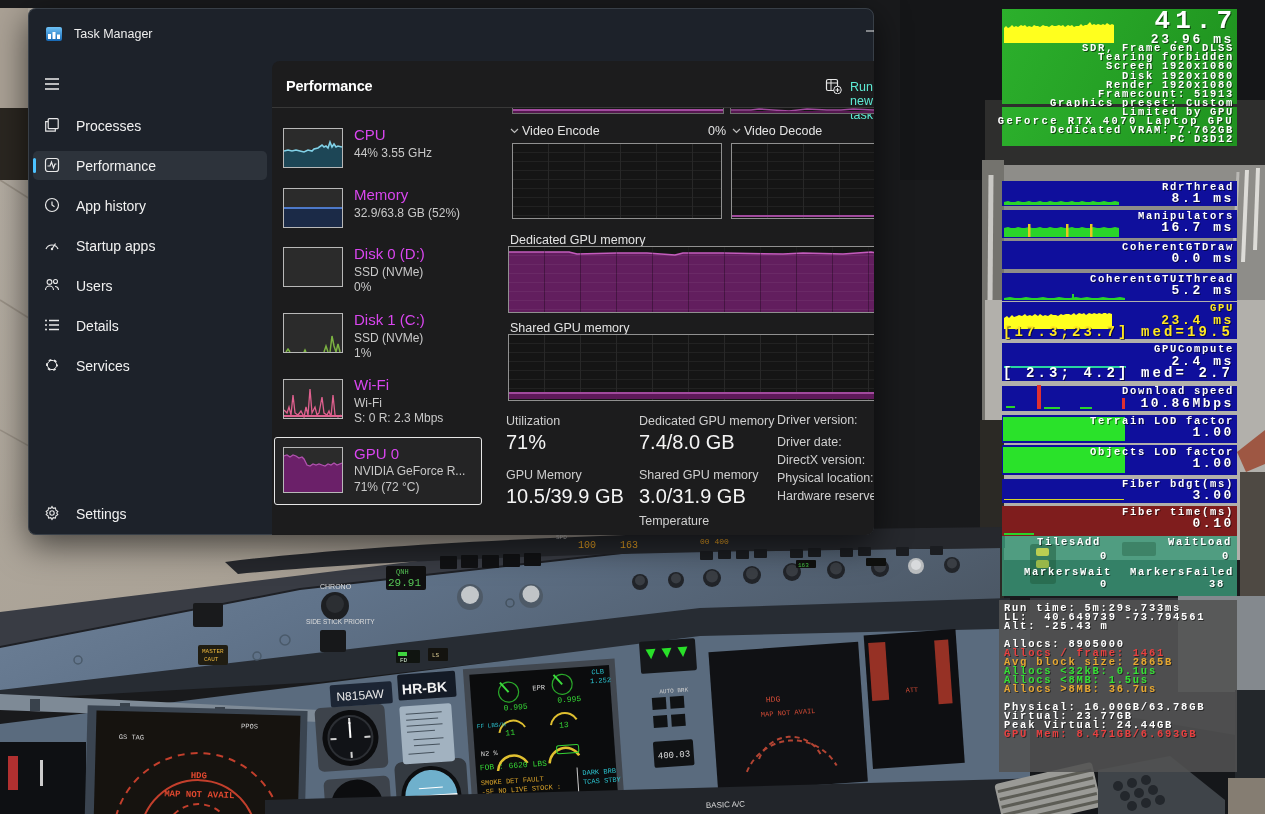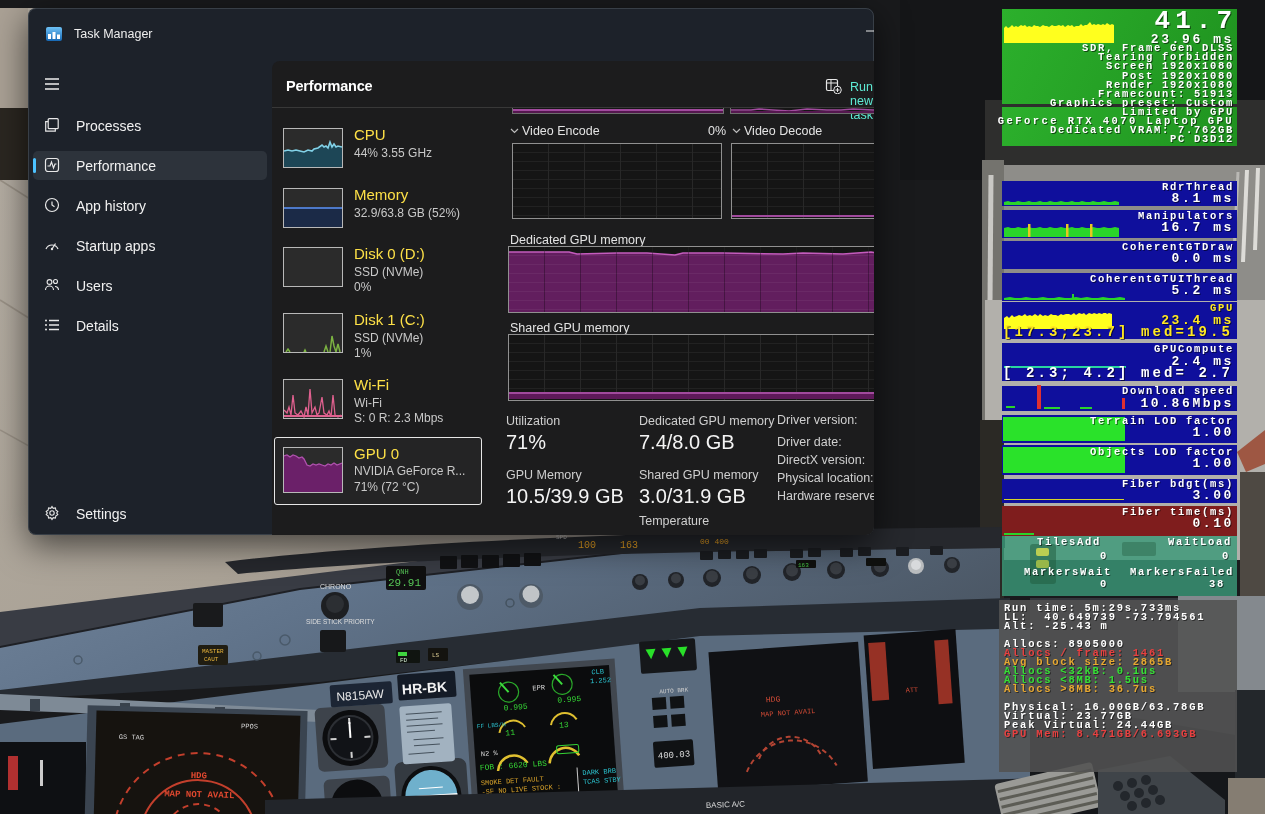--- a/index.html
+++ b/index.html
@@ -6,21 +6,21 @@
   #stage{position:relative;width:1265px;height:814px;overflow:hidden;}
   .abs{position:absolute;}
   
   #win{position:absolute;left:28px;top:8px;width:846px;height:527px;background:#1d222a;border-radius:8px;box-shadow:0 10px 34px rgba(0,0,0,.6);overflow:hidden;outline:1px solid rgba(140,150,160,.25);outline-offset:-1px;}
   #main{position:absolute;left:244px;top:53px;right:0;bottom:0;background:#1c1c1d;border-top-left-radius:8px;overflow:hidden;}
   .navitem{position:absolute;left:5px;width:234px;height:36px;color:#f1f1f1;font-size:14px;}
   .navitem .ic{position:absolute;left:11px;top:10px;width:16px;height:16px;}
   .navitem .tx{position:absolute;left:43px;top:11px;}
   .tmtext{color:#eee;}
   .minict{position:absolute;left:11px;width:60px;height:40px;background:#2b2b2b;border:1px solid #b8b8b8;box-sizing:border-box;}
-  .tileT{position:absolute;left:82px;color:#fde047;font-size:15px;white-space:nowrap;}
+  .tileT{position:absolute;left:82px;color:#d946ef;font-size:15px;white-space:nowrap;}
   .tileS{position:absolute;left:82px;color:#c9c9c9;font-size:12px;white-space:nowrap;}
   .chh{position:absolute;color:#e3e3e3;font-size:12.5px;white-space:nowrap;}
   .glabel{color:#cfcfcf;font-size:12.5px;position:absolute;white-space:nowrap;}
   .gbig{color:#f4f4f4;font-size:20px;position:absolute;white-space:nowrap;}
   .chart{position:absolute;background:#151515;border:1px solid #909090;box-sizing:border-box;}
   .grid2{position:absolute;inset:0;background-image:repeating-linear-gradient(to right,transparent 0 35px,rgba(0,0,0,.30) 35px 36px),repeating-linear-gradient(to bottom,transparent 0 8px,rgba(255,255,255,.05) 8px 9px);}
   .grid{position:absolute;inset:0;
      background-image:repeating-linear-gradient(to right,transparent 0 35px,#282828 35px 36px),repeating-linear-gradient(to bottom,transparent 0 8px,#222 8px 9px);}
   
   .ovbox{position:absolute;left:1002px;width:235px;font-family:"Liberation Mono",monospace;font-weight:bold;color:#fff;}
@@ -386,20 +386,27 @@
   </div>
   <div class="navitem" style="top:299px">
         <span class="tx">Details</span>
     <svg class="ic" viewBox="0 0 16 16">
           <path d="M5 3.5h10 M5 8h10 M5 12.5h10" stroke="#e8e8e8" stroke-width="1.3"></path>
           <circle cx="2" cy="3.5" r="1" fill="#e8e8e8"></circle>
           <circle cx="2" cy="8" r="1" fill="#e8e8e8"></circle>
           <circle cx="2" cy="12.5" r="1" fill="#e8e8e8"></circle>
         </svg>
   </div>
+  <div class="navitem" style="top:339px">
+        <span class="tx">Services</span>
+    <svg class="ic" viewBox="0 0 16 16">
+          <circle cx="8" cy="8" r="5.2" fill="none" stroke="#e8e8e8" stroke-width="1.6" stroke-dasharray="2.7 2.75" stroke-dashoffset="1.3"></circle>
+          <circle cx="8" cy="8" r="4.6" fill="none" stroke="#e8e8e8" stroke-width="1"></circle>
+        </svg>
+  </div>
   <div class="navitem" style="top:487px">
         <span class="tx">Settings</span>
     <svg class="ic" viewBox="0 0 16 16">
           <circle cx="8" cy="8" r="2.2" fill="none" stroke="#e8e8e8" stroke-width="1.1"></circle>
           <path d="M8 1.5 l1.2 1.9 2.2-.5 .5 2.2 1.9 1.2 -1.1 1.7 1.1 1.7 -1.9 1.2 -.5 2.2 -2.2-.5 -1.2 1.9 -1.2-1.9 -2.2.5 -.5-2.2 -1.9-1.2 1.1-1.7 -1.1-1.7 1.9-1.2 .5-2.2 2.2.5 z" fill="none" stroke="#e8e8e8" stroke-width="1.1"></path>
         </svg>
   </div>
 
   <div id="main">
     <div class="abs" style="left:14px;top:17px;font-size:14.5px;font-weight:bold;color:#fff;letter-spacing:-0.2px">Performance</div>
@@ -540,21 +547,21 @@
 
 <div class="ovbox" style="top:8.5px;height:95.5px;background:linear-gradient(115deg,#2cb02c,#1f921f)">
   <svg class="abs" style="left:2px;top:13px" width="122" height="21" viewBox="0 0 122 21">
     <path d="M0 21 V6 l2-2 2 2 2-1 2-2 2 2 2-1 2 1 3-2 2 1 2-1 2 2 2-1 3 1 2-2 2 1 2 0 2 1 3-2 2 1 2 0 2 1 3-2 2 1 2 0 3-1 2 1 2-1 2 2 3-2 2 1 2-1 2 2 2-1 3 0 2-2 2 2 2-1 2 0 3-3 2 3 2-1 2 1 2-1 3 1 2-1 2 1 2-2 3 2 2-1 2 1 V21 Z" fill="#ffff1e"></path>
   </svg>
   <div class="ln" style="top:3px;font-size:26px;letter-spacing:5px;line-height:19px;right:0">41.7</div>
   <div class="ln s14" style="top:25px">23.96 ms</div>
   <div class="ln s12" style="top:35.5px">SDR, Frame Gen DLSS</div>
   <div class="ln s12" style="top:44.7px">Tearing forbidden</div>
   <div class="ln s12" style="top:53.9px">Screen 1920x1080</div>
-  <div class="ln s12" style="top:63.1px">Post 1920x1080</div>
+  <div class="ln s12" style="top:63.1px">Disk 1920x1080</div>
   <div class="ln s12" style="top:72.3px">Render 1920x1080</div>
   <div class="ln s12" style="top:81.5px">Framecount: 51913</div>
   <div class="ln s12" style="top:90.7px">Graphics preset: Custom</div>
 </div>
 <div class="ovbox" style="top:106.5px;height:39px;background:linear-gradient(115deg,#2cb02c,#1f921f)">
   <div class="ln s12" style="top:1px">Limited by GPU</div>
   <div class="ln s12" style="top:10px;letter-spacing:2.45px">GeForce RTX 4070 Laptop GPU</div>
   <div class="ln s12" style="top:19px">Dedicated VRAM: 7.762GB</div>
   <div class="ln s12" style="top:28px">PC D3D12</div>
 </div>

